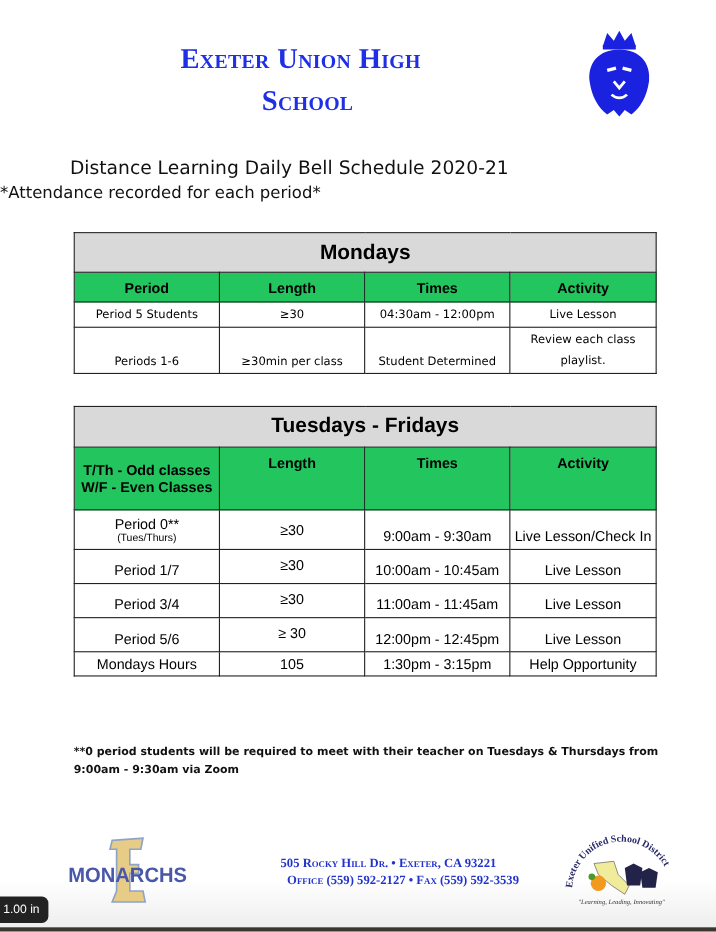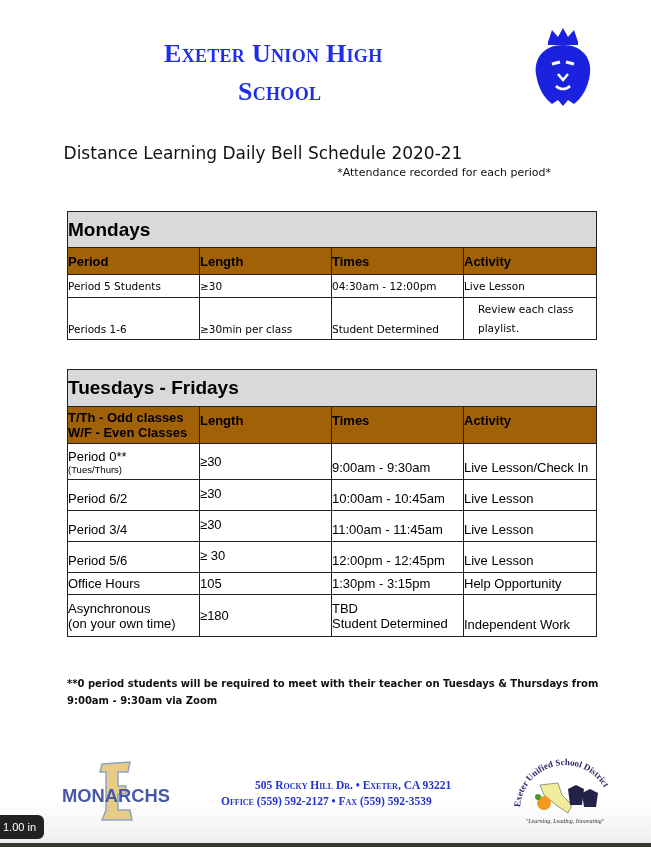--- a/index.html
+++ b/index.html
@@ -2,38 +2,38 @@
 <html><head>
 <meta charset="utf-8">
 <style>
   html, body { margin:0; padding:0; }
   body { width:651px; height:847px; background:#ffffff; position:relative; overflow:hidden; font-family:"Liberation Sans", sans-serif; color:#000; }
   .school-title { position:absolute; left:120px; top:36px; width:400px; font-family:"Liberation Serif", serif; font-weight:bold; color:#1f2fe6; font-size:26px; line-height:36px; font-variant:small-caps; letter-spacing:0.3px; }
   .school-title .l1 { position:absolute; left:44px; top:0; white-space:nowrap; }
   .school-title .l2 { position:absolute; left:118px; top:38px; white-space:nowrap; }
   .lion { position:absolute; left:530px; top:28px; width:66px; height:80px; }
   .doc-heading { position:absolute; left:0; width:526px; top:143px; text-align:center; font-family:"DejaVu Sans", sans-serif; font-size:17px; color:#111; }
-  .doc-sub { position:absolute; left:0; width:551px; top:166px; text-align:right; font-family:"DejaVu Sans", sans-serif; font-size:11px; color:#111; }
+  .doc-sub { position:absolute; left:0; width:551px; top:166px; text-align:left; font-family:"DejaVu Sans", sans-serif; font-size:15px; color:#111; }
   table.sched { position:absolute; left:67px; width:529px; border-collapse:collapse; table-layout:fixed; }
-  table.sched td, table.sched th { border:1px solid #222; text-align:left; padding:0; }
+  table.sched td, table.sched th { border:1px solid #222; text-align:center; padding:0; }
   .t1 { top:211px; }
   .t2 { top:369px; }
   .cap { background:#d9d9d9; font-weight:bold; font-size:19px; }
-  .hdr th { background:#a16207; font-weight:bold; font-size:13px; border-top:none; }
+  .hdr th { background:#22c55e; font-weight:bold; font-size:13px; border-top:none; }
   .cap td { border-bottom:none; }
   .t1 td.cell { font-family:"DejaVu Sans", sans-serif; font-size:10.5px; }
   .t2 td.cell { font-size:13px; }
   .small { font-size:9.5px; }
   .valign-bottom { vertical-align:bottom; padding-bottom:4px !important; }
   .valign-top { vertical-align:top; padding-top:6px !important; }
   .footnote { position:absolute; left:67px; top:675px; width:540px; font-family:"DejaVu Sans", sans-serif; font-weight:bold; font-size:10px; line-height:17px; color:#111; }
   .monarchs { position:absolute; left:60px; top:760px; width:112px; height:62px; }
   .address { position:absolute; left:215px; top:777px; width:280px; font-family:"Liberation Serif", serif; font-weight:bold; color:#2233cc; font-size:11.5px; line-height:16px; font-variant:small-caps; }
   .address .a1 { padding-left:40px; white-space:nowrap; }
-  .address .a2 { padding-left:6px; white-space:nowrap; }
+  .address .a2 { padding-left:6px; white-space:nowrap;margin-left:40px; }
   .district { position:absolute; left:510px; top:755px; width:110px; height:75px; }
   .tagline { position:absolute; left:515px; top:818px; width:100px; text-align:center; font-family:"Liberation Serif", serif; font-style:italic; font-size:6px; color:#333; }
   .footer-fade { position:absolute; left:0; top:800px; width:651px; height:43px; background:linear-gradient(#ffffff, #eeeeee); }
   .bottom-strip { position:absolute; left:0; top:843px; width:651px; height:4px; background:#3a3630; }
   .zoom-pill { position:absolute; left:-8px; top:815px; width:52px; height:24px; background:#222; border-radius:6px; color:#fff; font-size:11px; line-height:24px; text-align:right; padding-right:8px; box-sizing:border-box; }
 </style>
 </head>
 <body>
 
 <div class="school-title">
@@ -88,73 +88,61 @@
   <colgroup>
       <col style="width:132px">
       <col style="width:132px">
       <col style="width:132px">
       <col style="width:133px">
     </colgroup>
   <tbody>
       <tr class="cap" style="height:37px">
     <td colspan="4">Tuesdays - Fridays</td>
   </tr>
-  <tr class="hdr" style="height:37px">
+  <tr class="hdr" style="height:57px">
     <th style="line-height:15px">
       <div>T/Th - Odd classes</div>
       <div>W/F - Even Classes</div>
     </th>
     <th class="valign-top">Length</th>
     <th class="valign-top">Times</th>
     <th class="valign-top">Activity</th>
   </tr>
   <tr style="height:36px">
     <td class="cell">
       <div>Period 0**</div>
       <div class="small">(Tues/Thurs)</div>
     </td>
     <td class="cell">≥30</td>
     <td class="cell valign-bottom">9:00am - 9:30am</td>
     <td class="cell valign-bottom">Live Lesson/Check In</td>
   </tr>
   <tr style="height:31px">
-    <td class="cell valign-bottom">Period 6/2</td>
+    <td class="cell valign-bottom">Period 1/7</td>
     <td class="cell valign-top" style="padding-top:4px">≥30</td>
     <td class="cell valign-bottom">10:00am - 10:45am</td>
     <td class="cell valign-bottom">Live Lesson</td>
   </tr>
   <tr style="height:31px">
     <td class="cell valign-bottom">Period 3/4</td>
     <td class="cell valign-top" style="padding-top:4px">≥30</td>
     <td class="cell valign-bottom">11:00am - 11:45am</td>
     <td class="cell valign-bottom">Live Lesson</td>
   </tr>
   <tr style="height:31px">
     <td class="cell valign-bottom">Period 5/6</td>
     <td class="cell valign-top" style="padding-top:4px">≥ 30</td>
     <td class="cell valign-bottom">12:00pm - 12:45pm</td>
     <td class="cell valign-bottom">Live Lesson</td>
   </tr>
   <tr style="height:22px">
-    <td class="cell">Office Hours</td>
+    <td class="cell">Mondays Hours</td>
     <td class="cell">105</td>
     <td class="cell">1:30pm - 3:15pm</td>
     <td class="cell">Help Opportunity</td>
-  </tr>
-  <tr style="height:42px">
-    <td class="cell">
-      <div>Asynchronous</div>
-      <div>(on your own time)</div>
-    </td>
-    <td class="cell">≥180</td>
-    <td class="cell">
-      <div>TBD</div>
-      <div>Student Determined</div>
-    </td>
-    <td class="cell valign-bottom">Independent Work</td>
   </tr>
 </tbody>
   </table>
 
 <div class="footnote">
   <div>**0 period students will be required to meet with their teacher on Tuesdays &amp; Thursdays from</div>
   <div>9:00am - 9:30am via Zoom</div>
 </div>
 
 <div class="footer-fade"></div>

